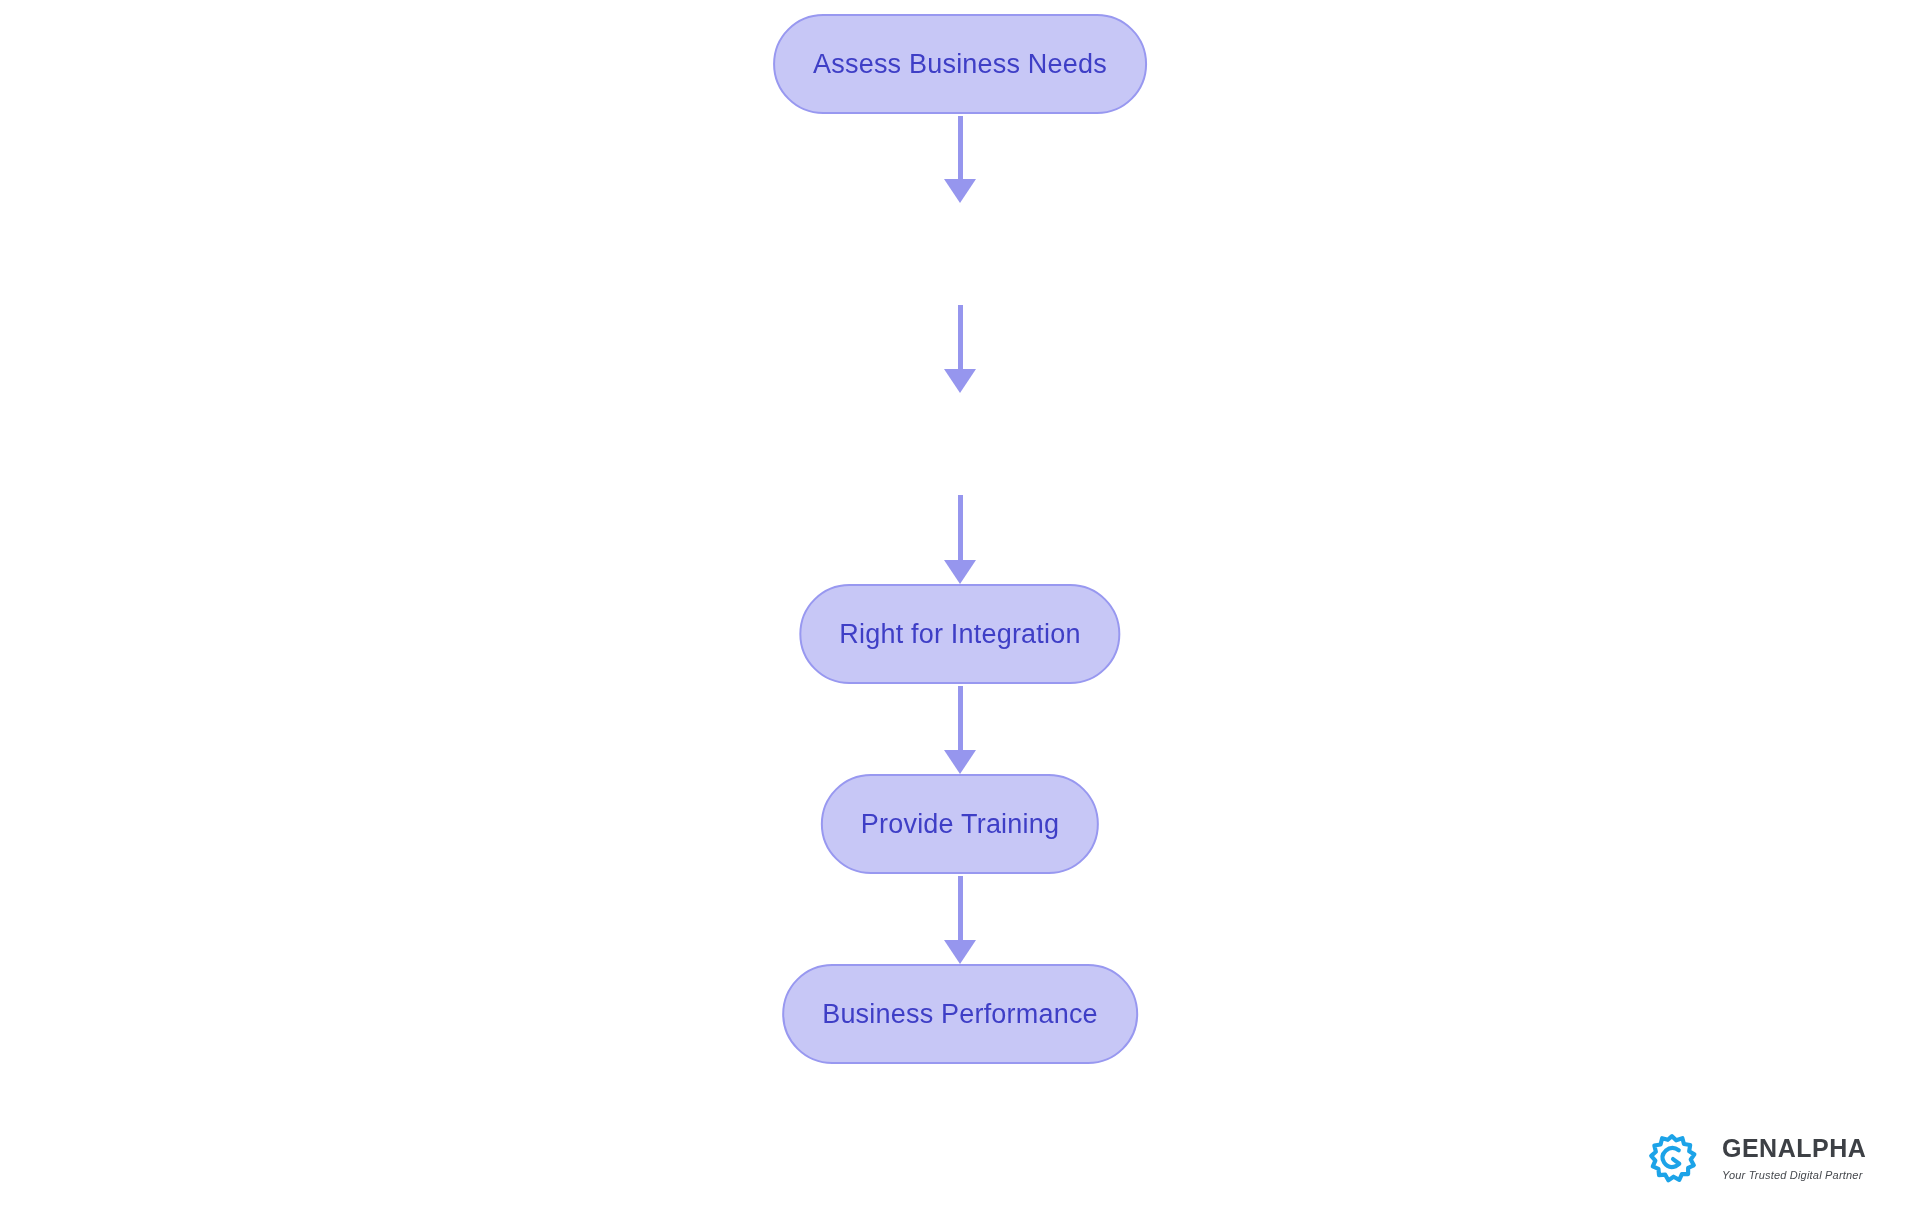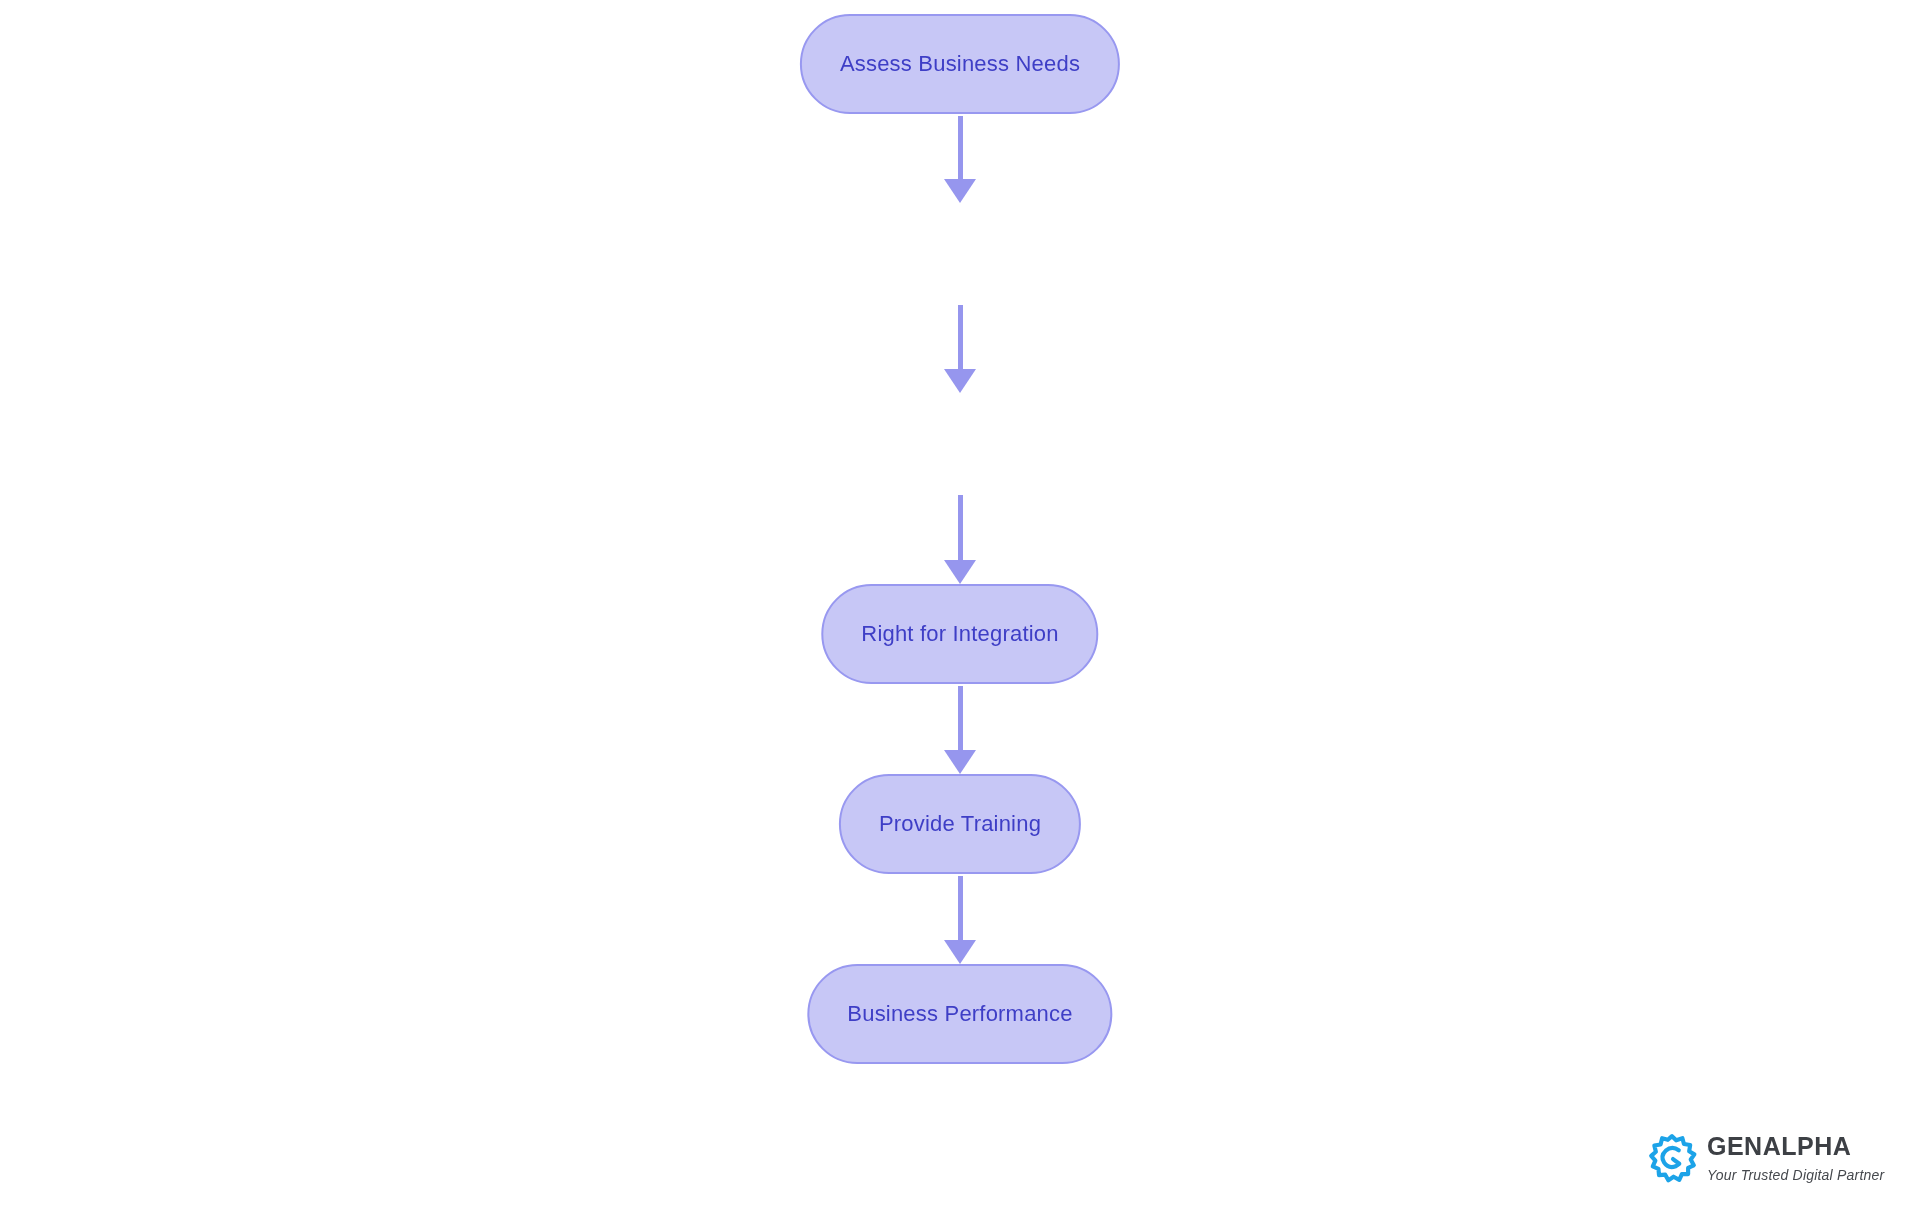--- a/index.html
+++ b/index.html
@@ -29,21 +29,21 @@
     transform: translateX(-50%);
     height: 100px;
     padding: 0 38px;
     background: var(--node-fill);
     border: 2px solid var(--node-border);
     border-radius: 50px;
     display: flex;
     align-items: center;
     justify-content: center;
     white-space: nowrap;
-    font-size: 22px;
+    font-size: 27px;
     color: var(--node-text);
     letter-spacing: 0.2px;
   }
 
   .arrow {
     position: absolute;
     left: 50%;
     transform: translateX(-50%);
     display: flex;
     flex-direction: column;
@@ -61,33 +61,33 @@
     border-right: 16px solid transparent;
     border-top: 24px solid var(--arrow);
   }
 
   .brand {
     position: absolute;
     left: 1646px;
     top: 1131px;
     display: flex;
     align-items: center;
-    gap: 9px;
+    gap: 24px;
   }
   .brand-icon { width: 52px; height: 54px; flex: 0 0 auto; }
   .brand-text { display: flex; flex-direction: column; }
   .brand-name {
     font-size: 25px;
     font-weight: bold;
     color: var(--logo-dark);
     letter-spacing: 0.5px;
     line-height: 1.05;
   }
   .brand-tagline {
-    font-size: 14px;
+    font-size: 11px;
     font-style: italic;
     color: var(--tagline-gray);
     margin-top: 7px;
     letter-spacing: 0.2px;
   }
 </style>
 </head>
 <body>
 
 <div class="canvas">

